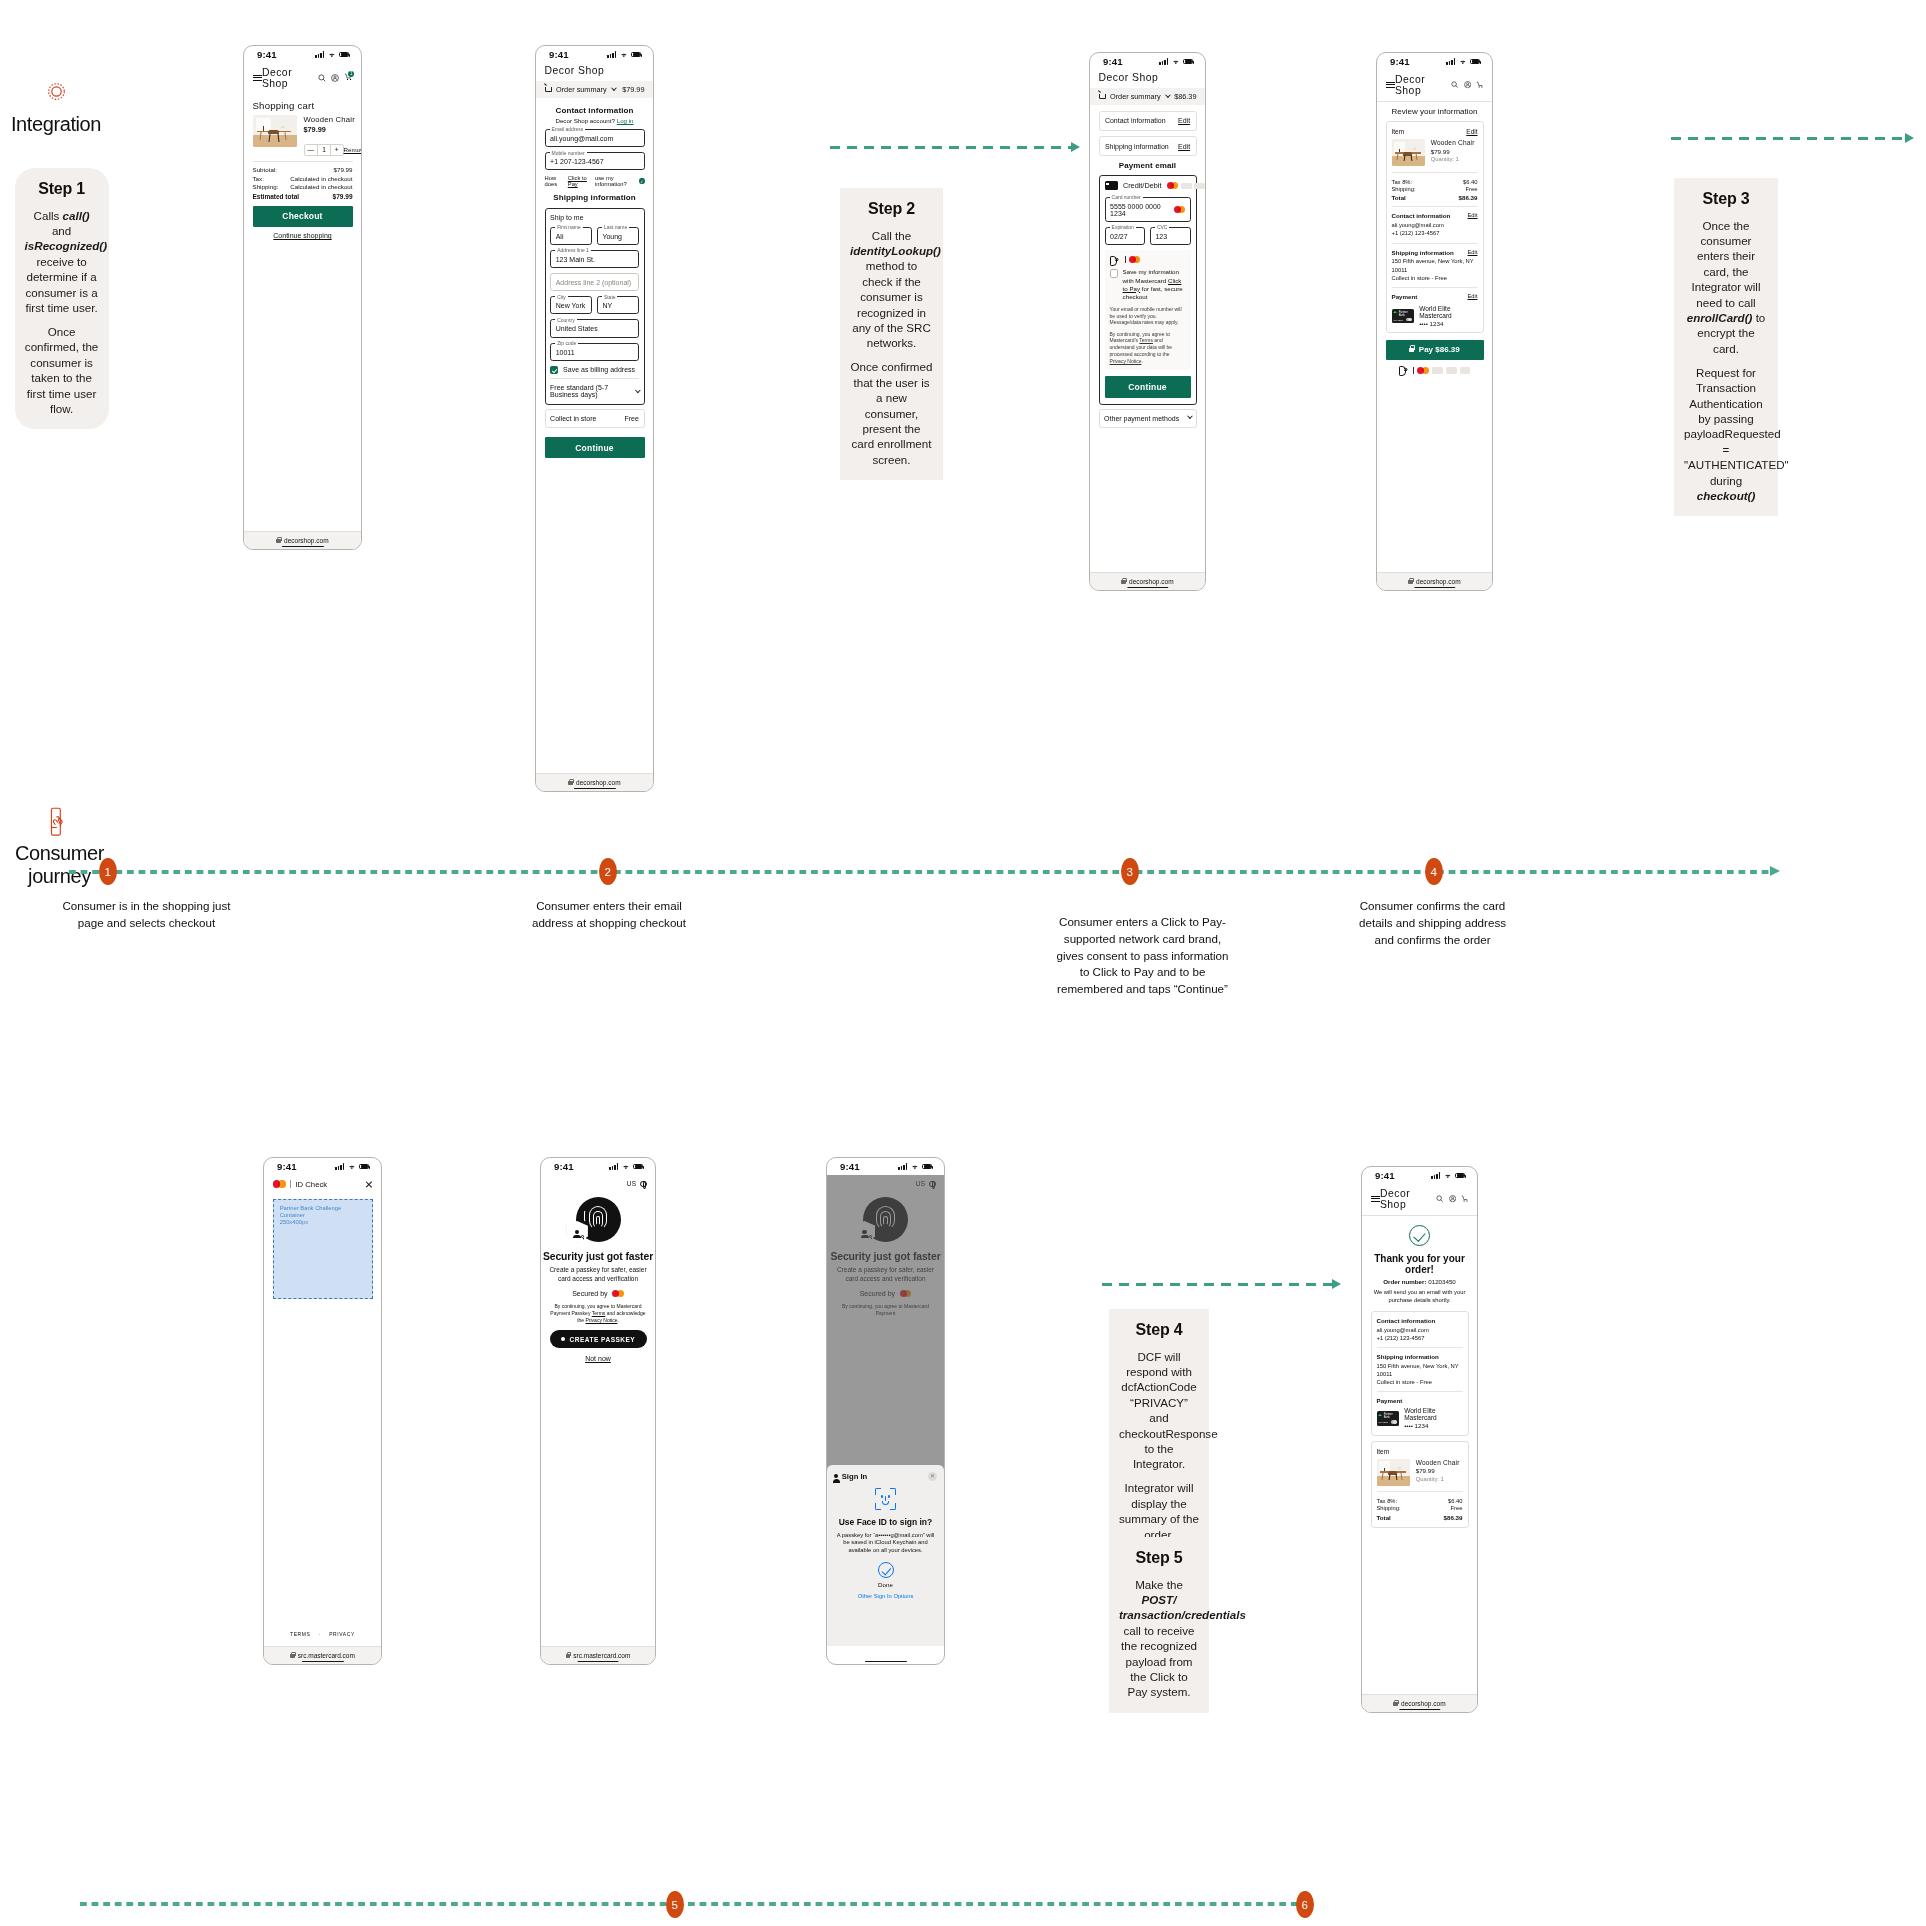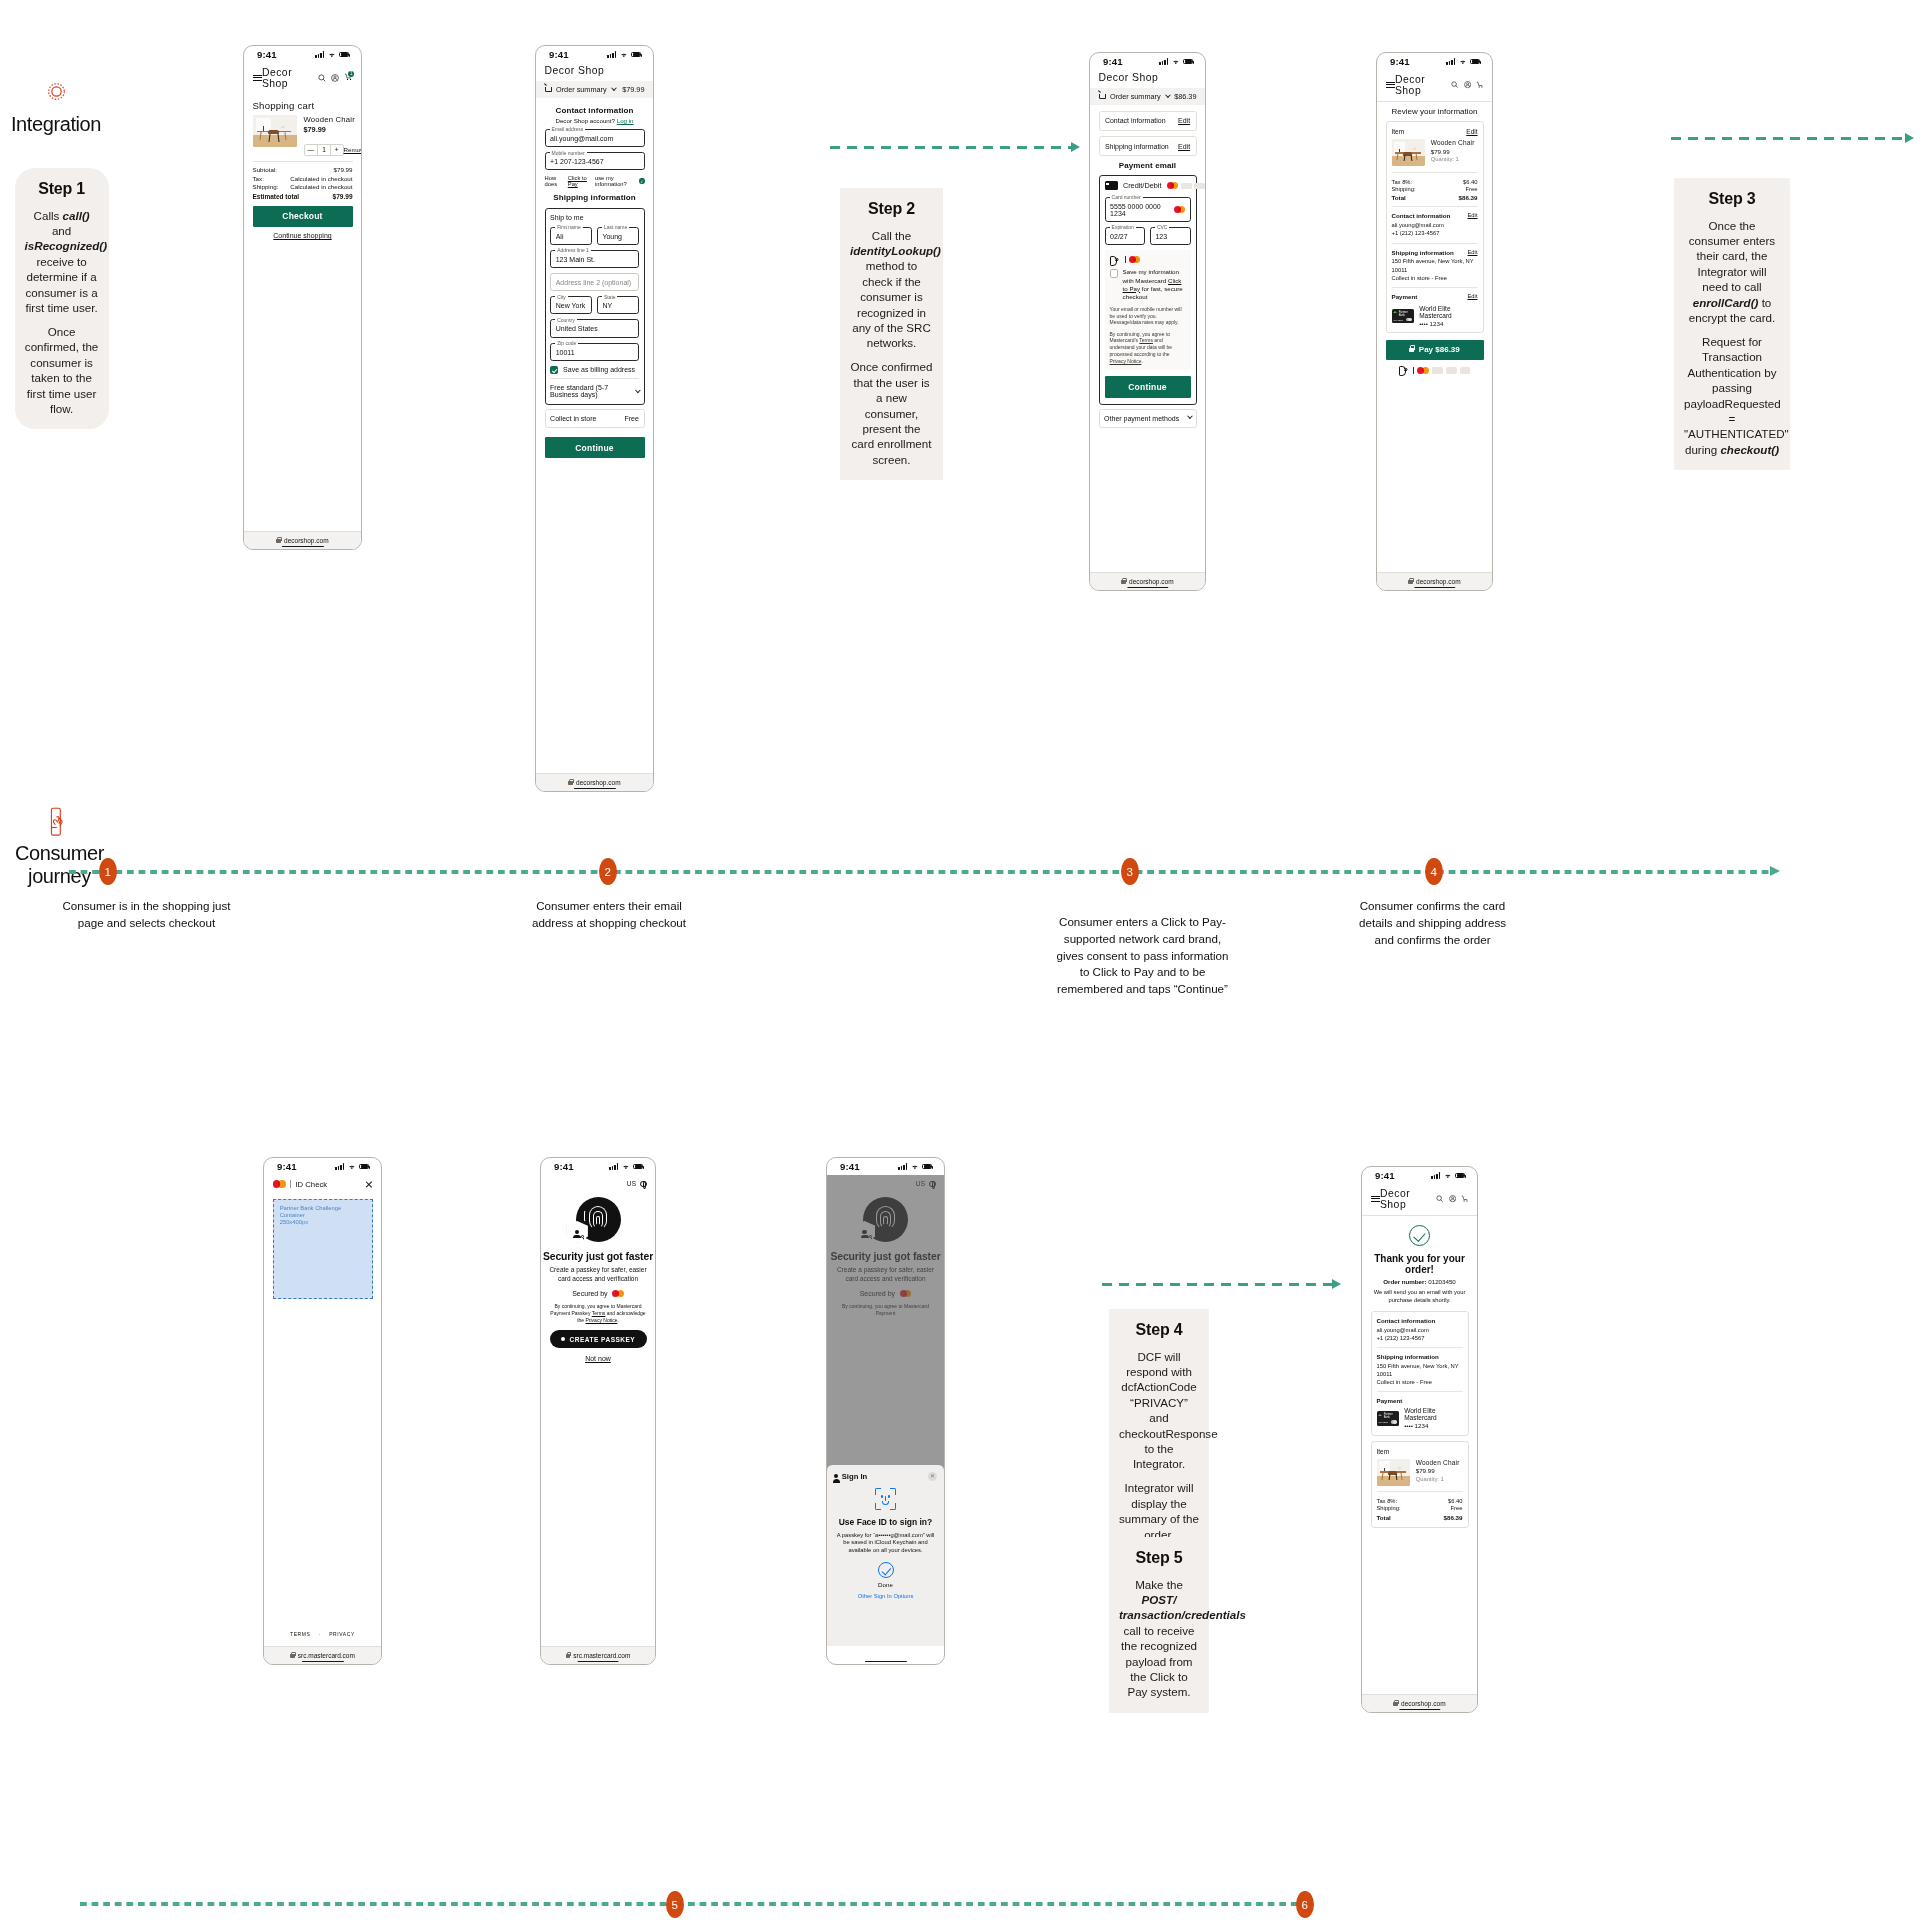--- a/index.html
+++ b/index.html
@@ -744,21 +744,21 @@
     <span>decorshop.com</span>
   </div>
   <div class="homebar"></div>
 </div>
 
 <div class="arrow-wrap" style="left:1671px;top:134px;width:243px;">
   <div class="arrow-line"></div>
     <div class="arrow-head"></div>
 </div>
 
-<div class="step-box" style="left:1674px;top:178px;width:116px;">
+<div class="step-box" style="left:1674px;top:178px;width:104px;">
   <h3>Step 3</h3>
   <p>
     <span>Once the consumer enters their card, the Integrator will need to call </span><b>enrollCard()</b><span> to encrypt the card.</span>
   </p>
   <p>
     <span>Request for Transaction Authentication by passing payloadRequested = "AUTHENTICATED" during </span><b>checkout()</b>
   </p>
 </div>
 
 <div class="sec-head" style="left:0;top:807px;width:119px;">

